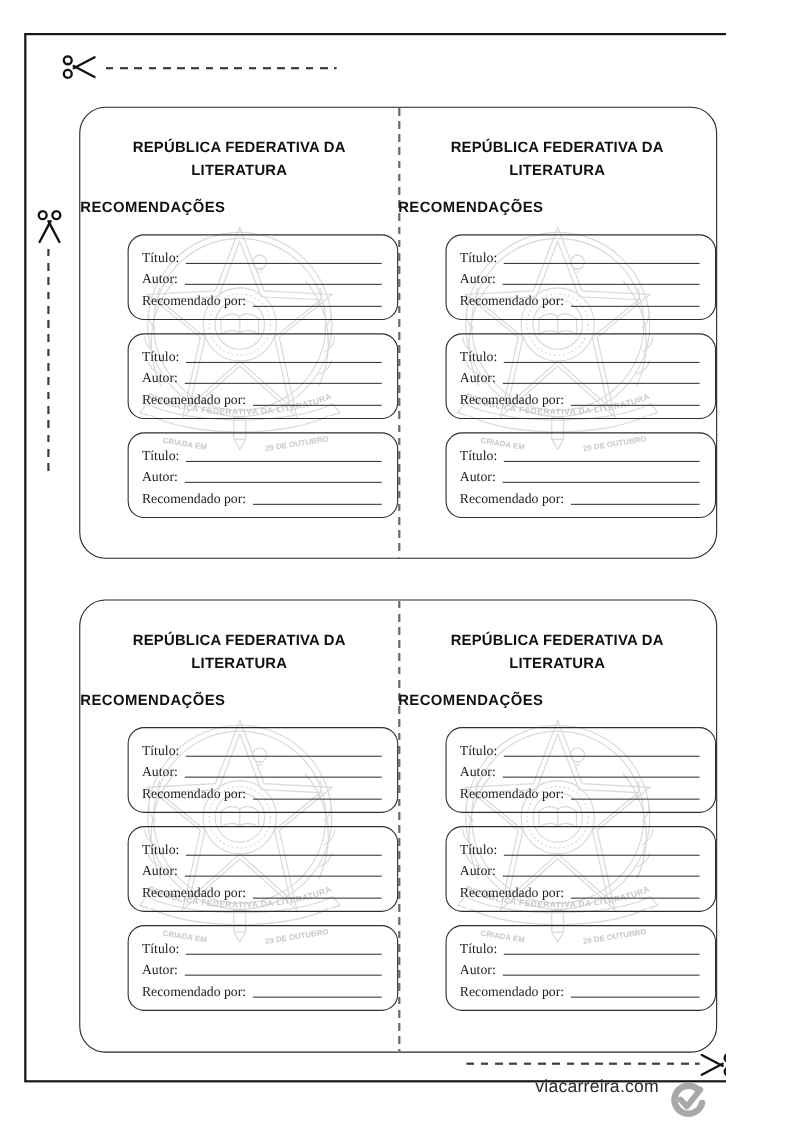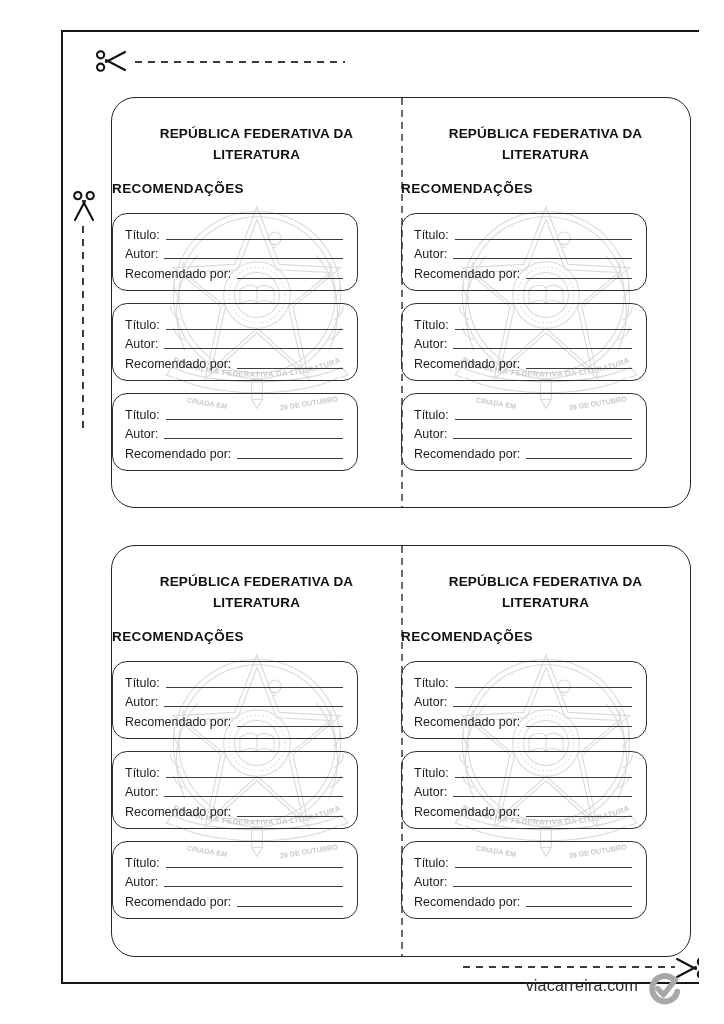--- a/index.html
+++ b/index.html
@@ -1,17 +1,17 @@
 <!DOCTYPE html>
 <html><head>
 <meta charset="utf-8">
 <style>
   html,body{margin:0;padding:0;background:#fff;}
   .sheet{position:relative;width:660px;height:1024px;background:#ffffff;
-         font-family:"Liberation Sans",sans-serif;color:#1a1a1a;overflow:hidden;margin-left:39px;}
+         font-family:"Liberation Sans",sans-serif;color:#1a1a1a;overflow:hidden;}
 
   .page-border{position:absolute;left:22px;top:30px;width:676px;height:954px;
                border:2px solid #161616;box-sizing:border-box;}
 
   
   .dash-h{position:absolute;height:2px;
           background:repeating-linear-gradient(90deg,#3c3c3c 0 7px,transparent 7px 13px);}
   .dash-v{position:absolute;width:2px;
           background:repeating-linear-gradient(180deg,#3c3c3c 0 7px,transparent 7px 13px);}
   .scissors{position:absolute;width:32px;height:26px;}
@@ -20,35 +20,35 @@
   .card{position:absolute;left:72px;width:580px;border:1.5px solid #262626;
         border-radius:24px;display:flex;box-sizing:border-box;background:#fff;overflow:hidden;}
   .card-divider{position:absolute;left:50%;top:0;bottom:0;width:2px;
           background:repeating-linear-gradient(180deg,#6a6a6a 0 7px,transparent 7px 12px);}
   .half{position:relative;width:50%;padding-top:26px;box-sizing:border-box;}
   .half-inner{position:relative;z-index:1;}
   .card-title{font-weight:bold;font-size:13.5px;line-height:1.55;text-align:center;
               letter-spacing:.2px;color:#111;}
   .card-subtitle{margin-top:15px;font-weight:bold;font-size:13.5px;
                  letter-spacing:.4px;color:#111;}
-  .boxes{margin-top:17px;display:flex;flex-direction:column;align-items:flex-start;gap:12px;}
+  .boxes{margin-top:17px;display:flex;flex-direction:column;align-items:flex-end;gap:12px;font-family:Liberation Serif, serif;}
   .fbox{width:246px;height:78px;border:1.4px solid #2e2e2e;border-radius:15px;
         padding:8px 12px 9px;display:flex;flex-direction:column;justify-content:space-between;
         box-sizing:border-box;background:transparent;}
   .frow{display:flex;align-items:flex-end;height:20px;}
   .flabel{font-size:12.5px;color:#1c1c1c;white-space:nowrap;}
   .fline{flex:1;border-bottom:1.4px solid #3d3d3d;margin:0 2px 2px 6px;}
 
   
   .emblem{position:absolute;left:50%;top:98px;transform:translateX(-50%);
           width:216px;height:234px;z-index:0;}
 
   
-  .footer{position:absolute;right:16px;bottom:16px;height:44px;display:flex;
-          align-items:center;gap:7px;}
+  .footer{position:absolute;right:16px;bottom:0;height:44px;display:flex;
+          gap:7px;}
   .footer-site{font-size:16px;color:#2b2b2b;letter-spacing:.2px;}
   .footer-logo{width:38px;height:38px;margin-bottom:-4px;}
 </style>
 </head>
 <body>
 
 <svg width="0" height="0" style="position:absolute" aria-hidden="true">
   <defs>
     <symbol id="sym-scissors" viewBox="0 0 32 24">
       <g stroke="#111" stroke-width="2.1" fill="none" stroke-linecap="round">

